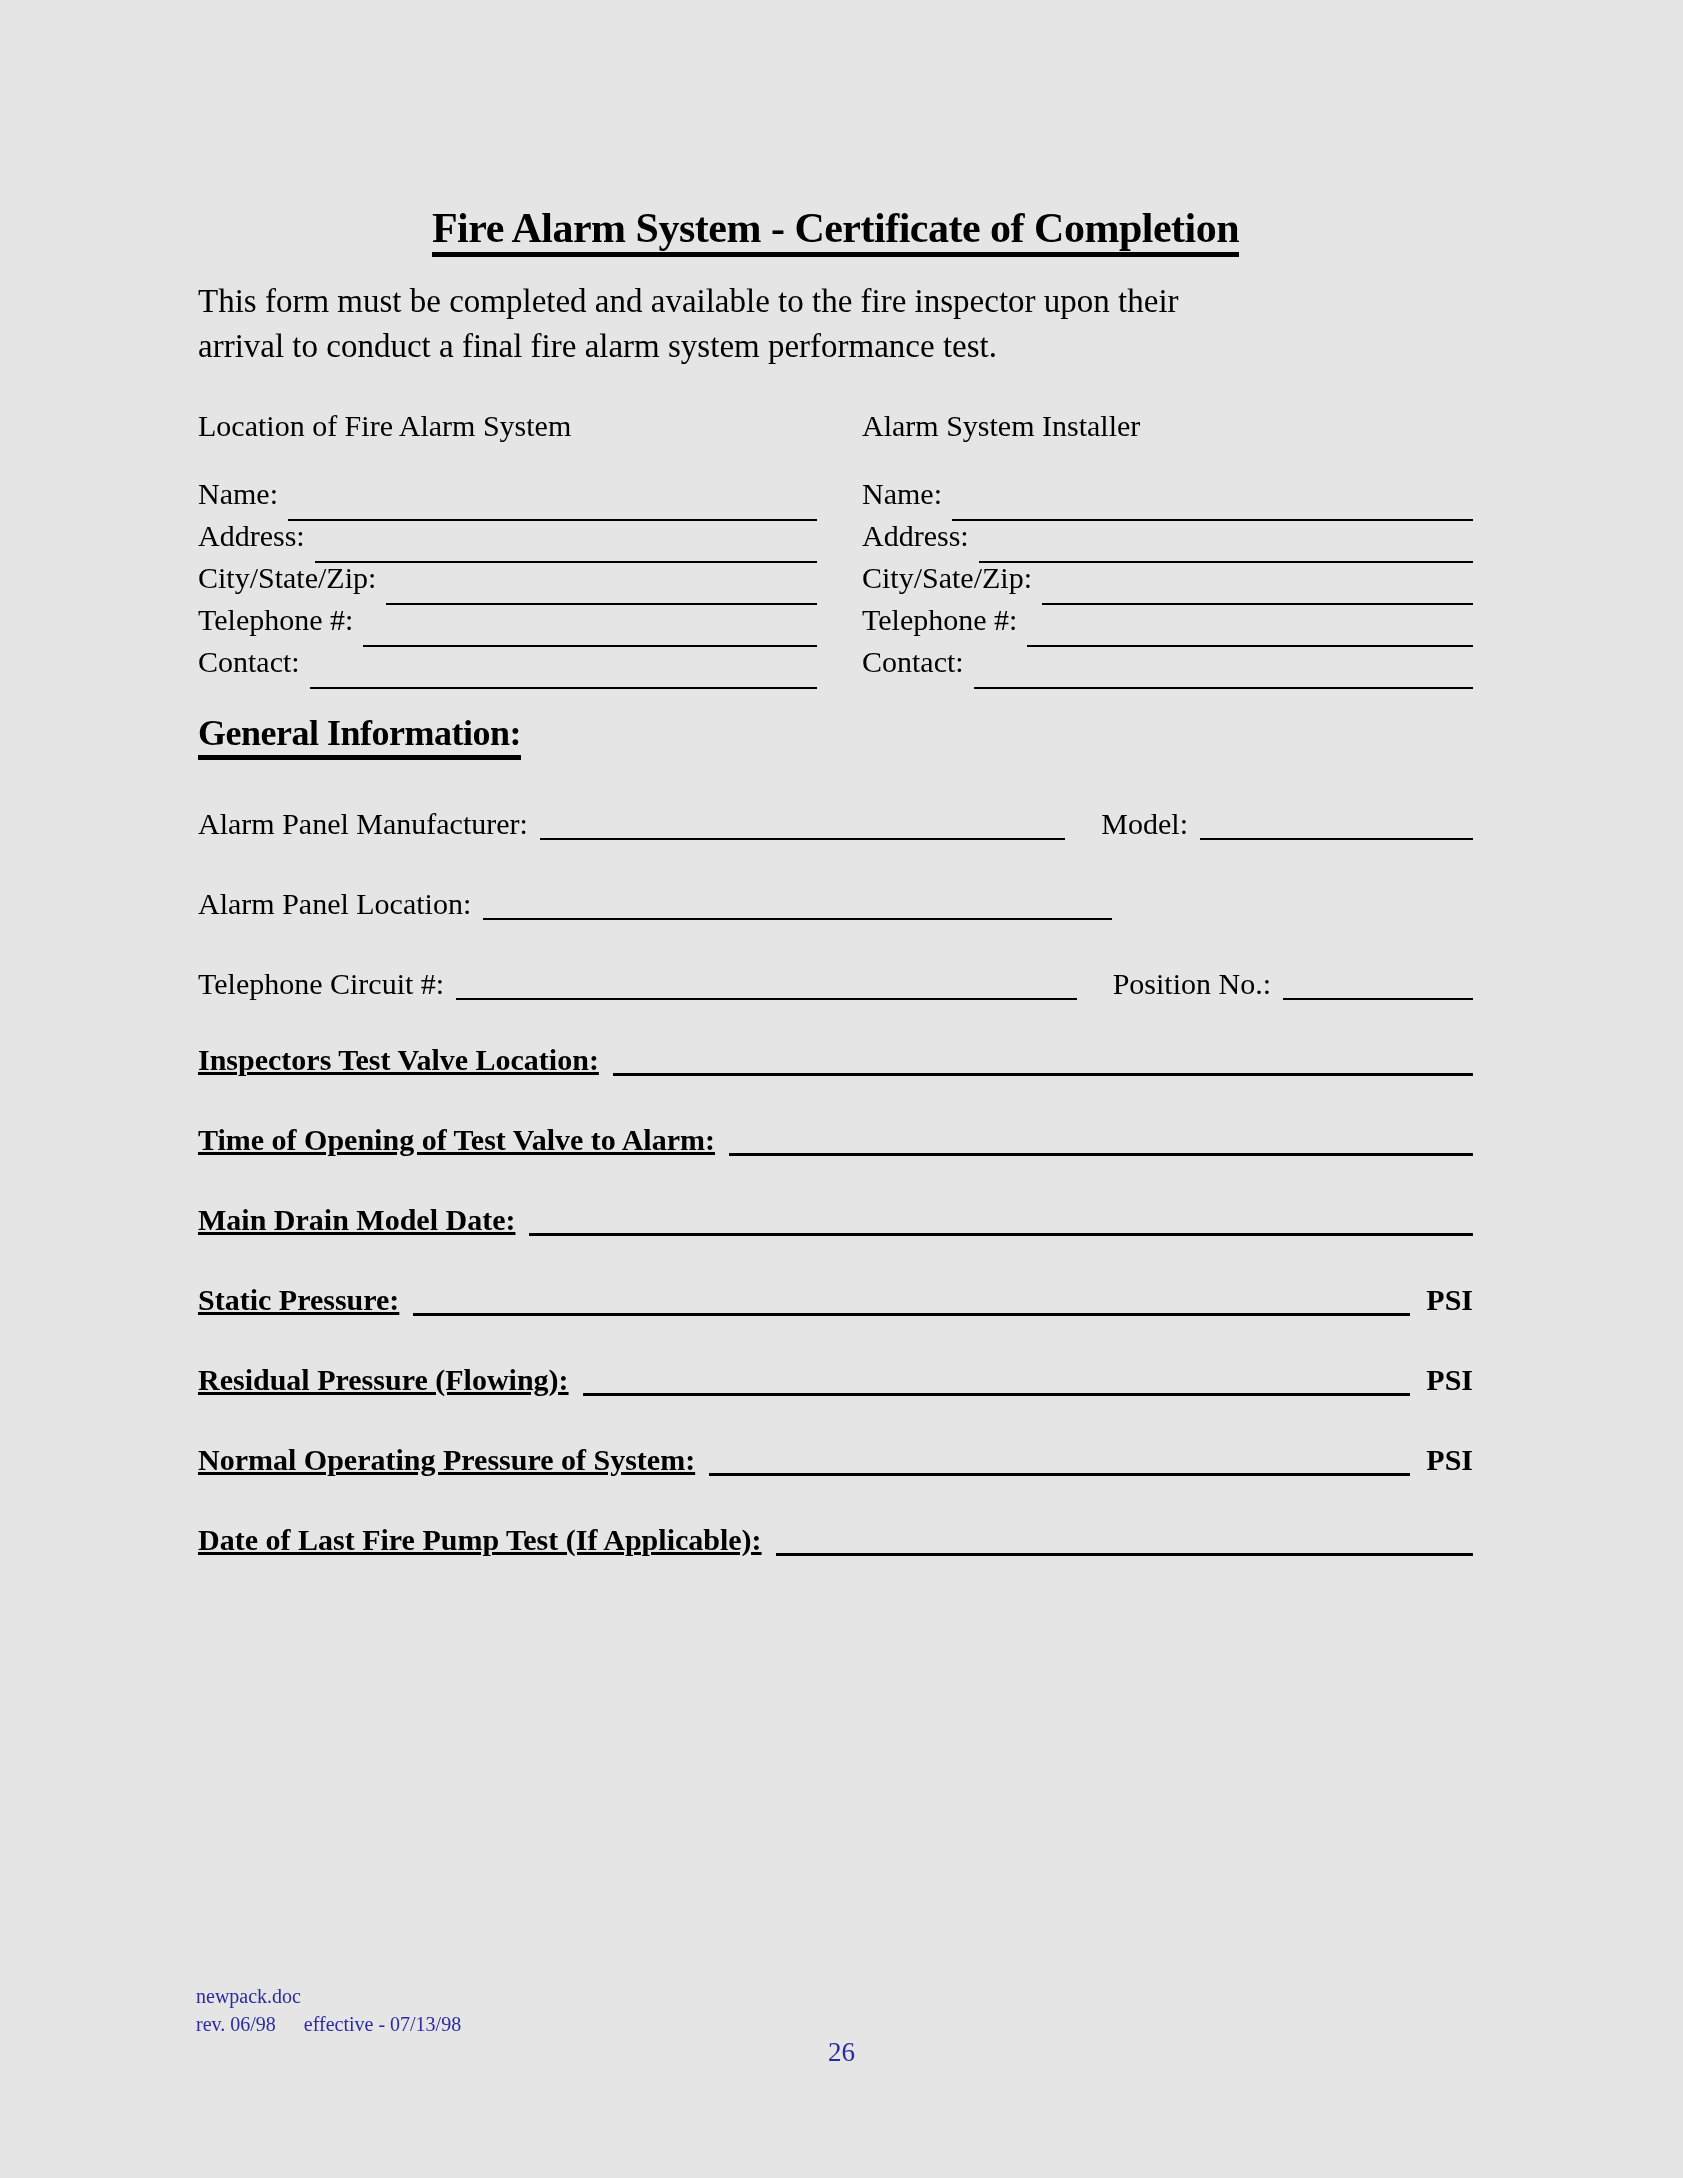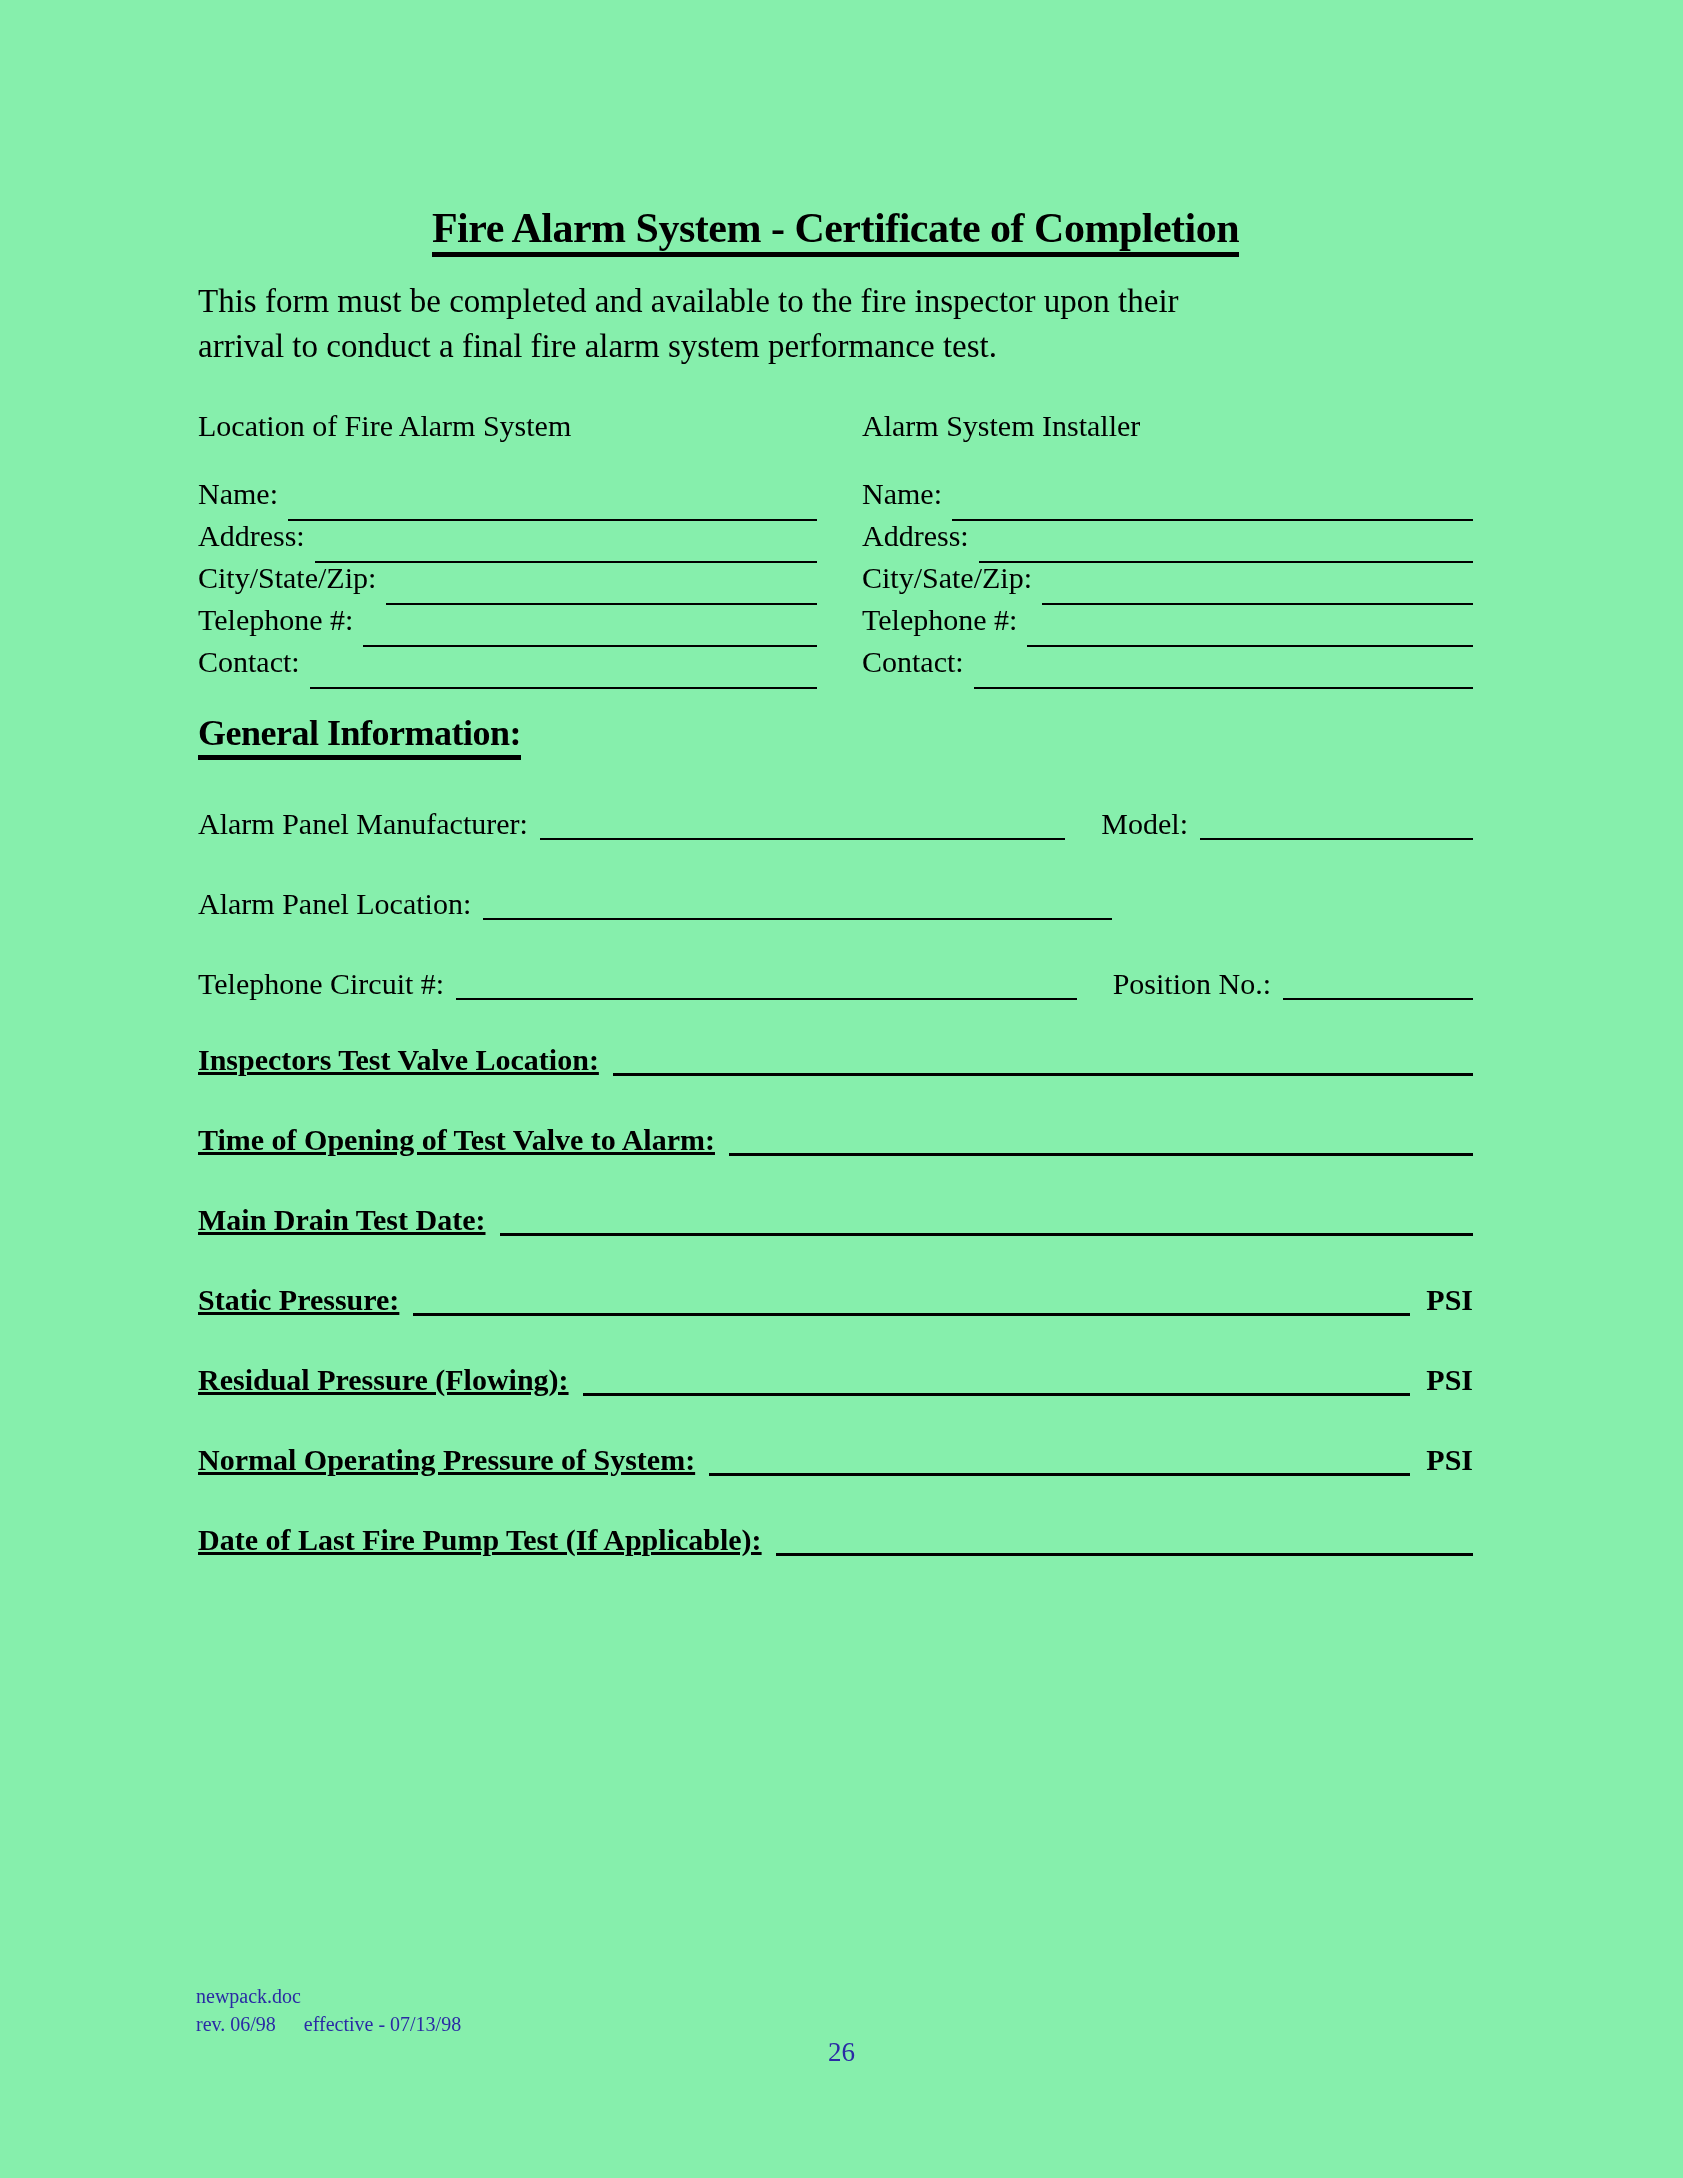--- a/index.html
+++ b/index.html
@@ -1,20 +1,20 @@
 <!DOCTYPE html>
 <html><head>
 <meta charset="utf-8">
 <style>
   html, body { margin: 0; padding: 0; background: #ffffff; }
   .page {
     position: relative;
     width: 1683px;
     height: 2178px;
-    background: #86efac;
+    background: #e5e5e5;
     font-family: "Liberation Serif", "DejaVu Serif", serif;
     color: #000000;
     overflow: hidden;
   }
   .content {
     position: absolute;
     left: 198px;
     top: 0;
     width: 1275px; 
   }
@@ -198,21 +198,21 @@
       <span class="flabel">Inspectors Test Valve Location:</span>
       <span class="fline"></span>
     </div>
 
     <div class="sprow">
       <span class="flabel">Time of Opening of Test Valve to Alarm:</span>
       <span class="fline"></span>
     </div>
 
     <div class="sprow">
-      <span class="flabel">Main Drain Test Date:</span>
+      <span class="flabel">Main Drain Model Date:</span>
       <span class="fline"></span>
     </div>
 
     <div class="sprow">
       <span class="flabel">Static Pressure:</span>
       <span class="fline"></span>
       <span class="suffix">PSI</span>
     </div>
 
     <div class="sprow">

